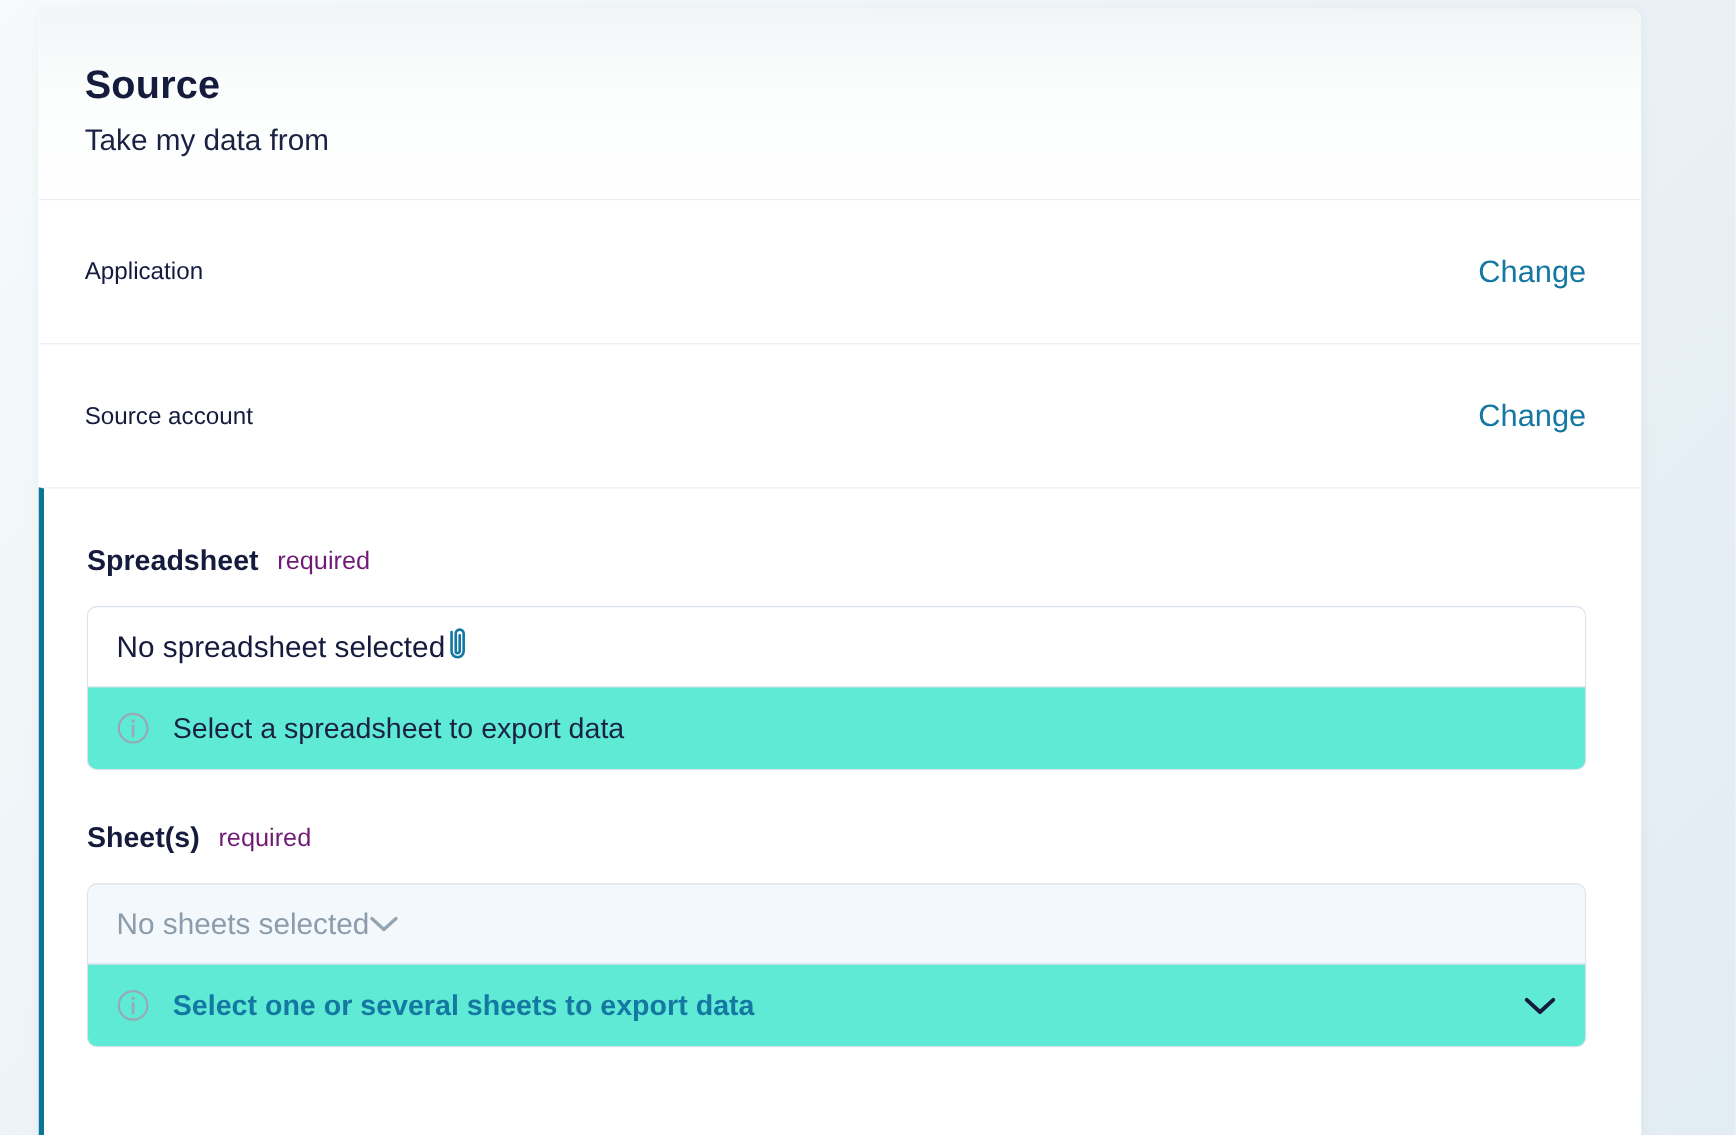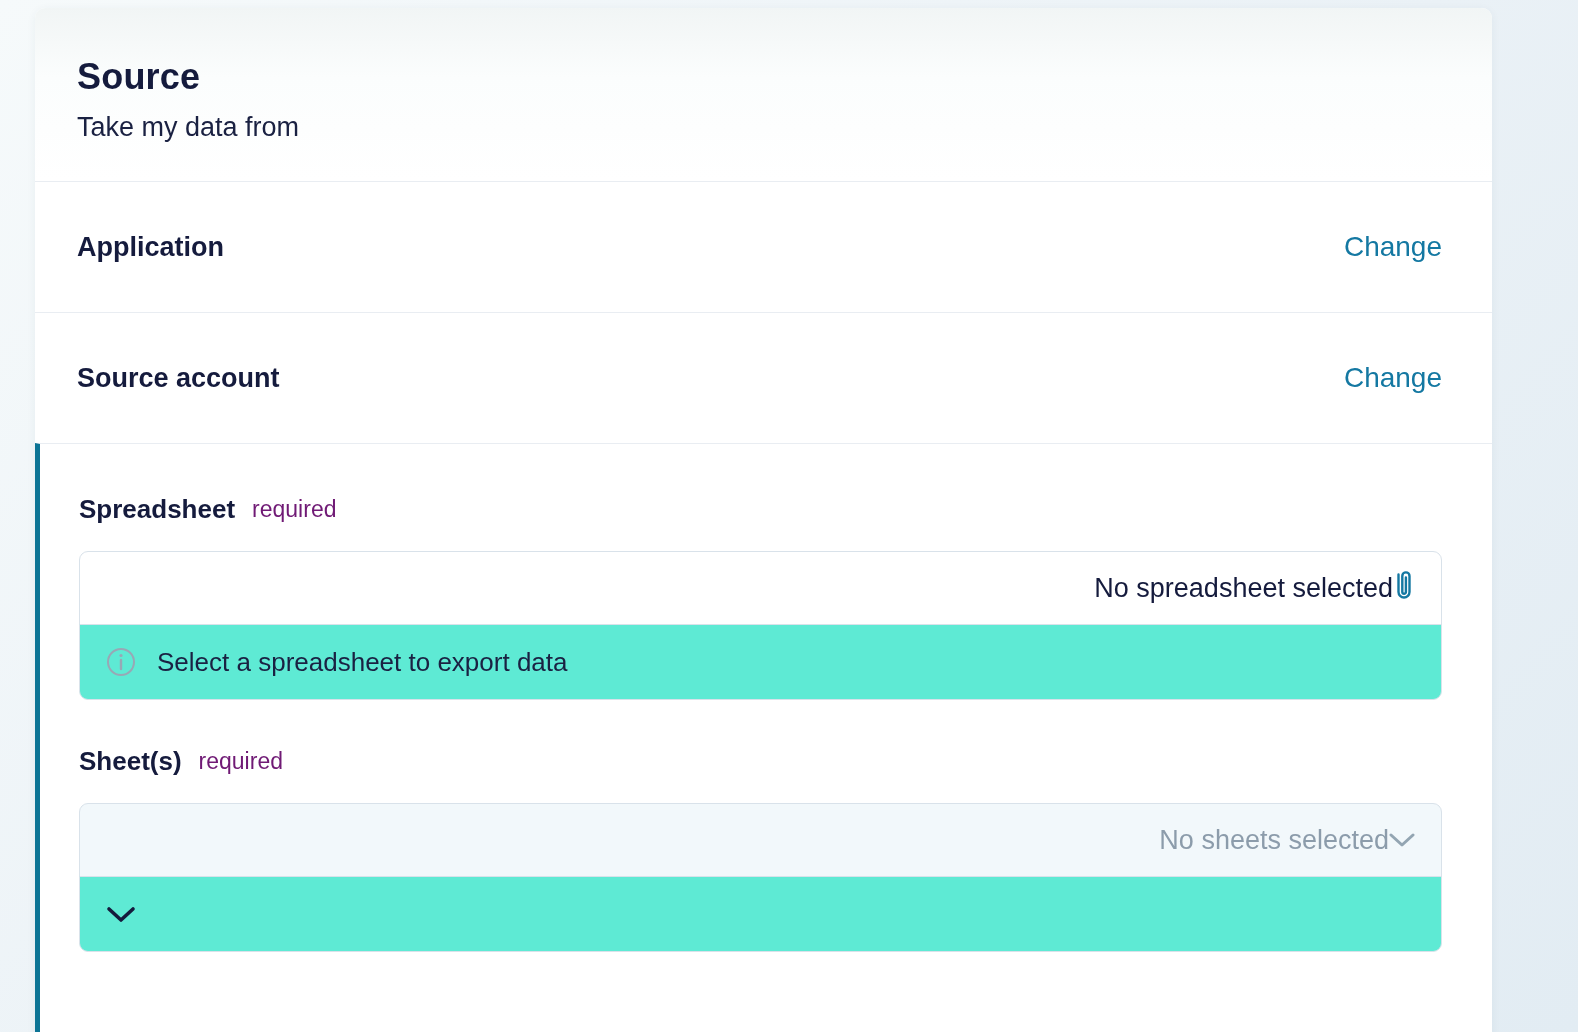--- a/index.html
+++ b/index.html
@@ -38,22 +38,22 @@
   .row {
     display: flex;
     align-items: center;
     justify-content: space-between;
     height: 131px;
     padding: 0 50px 0 42px;
     border-top: 1px solid #e9edf2;
     background: #ffffff;
   }
   .row-label {
-    font-size: 27px;
-    font-weight: 700;
+    font-size: 22px;
+    font-weight: 400;
     color: #151b3d;
   }
   .row-right {
     display: flex;
     align-items: center;
   }
   .app-badge {
     display: flex;
     align-items: center;
   }
@@ -88,21 +88,21 @@
   }
   .required-badge {
     margin-left: 17px;
     font-size: 23px;
     color: #701a75;
   }
   .field-group { margin-top: 26px; }
   .input-box {
     display: flex;
     align-items: center;
-    justify-content: flex-end;
+    justify-content: flex-start;
     height: 74px;
     padding: 0 26px;
     border: 1px solid #d9e2ea;
     border-radius: 9px 9px 0 0;
     background: #ffffff;
   }
   .input-value {
     font-size: 27px;
     color: #151b3d;
   }
@@ -198,20 +198,28 @@
     </div>
 
     <div class="field-group">
       <div class="input-box select-box">
         <span class="select-placeholder">No sheets selected</span>
         <svg class="icon" width="26" height="15" viewBox="0 0 26 15" xmlns="http://www.w3.org/2000/svg">
           <polyline points="2,2 13,12 24,2" fill="none" stroke="#93a5b2" stroke-width="3" stroke-linecap="round" stroke-linejoin="round"></polyline>
         </svg>
       </div>
       <div class="hint-box">
+        <div class="hint-left">
+          <svg class="icon" width="30" height="30" viewBox="0 0 30 30" xmlns="http://www.w3.org/2000/svg">
+            <circle cx="15" cy="15" r="13" fill="none" stroke="#98a8b5" stroke-width="2"></circle>
+            <line x1="15" y1="13" x2="15" y2="22" stroke="#98a8b5" stroke-width="2.4" stroke-linecap="round"></line>
+            <circle cx="15" cy="8.5" r="1.6" fill="#98a8b5"></circle>
+          </svg>
+          <span class="hint-text teal">Select one or several sheets to export data</span>
+        </div>
         <svg class="icon" width="30" height="17" viewBox="0 0 30 17" xmlns="http://www.w3.org/2000/svg">
           <polyline points="3,3 15,14 27,3" fill="none" stroke="#151b3d" stroke-width="3.6" stroke-linecap="round" stroke-linejoin="round"></polyline>
         </svg>
       </div>
     </div>
 
   </div>
 </div>
 
 </body></html>

